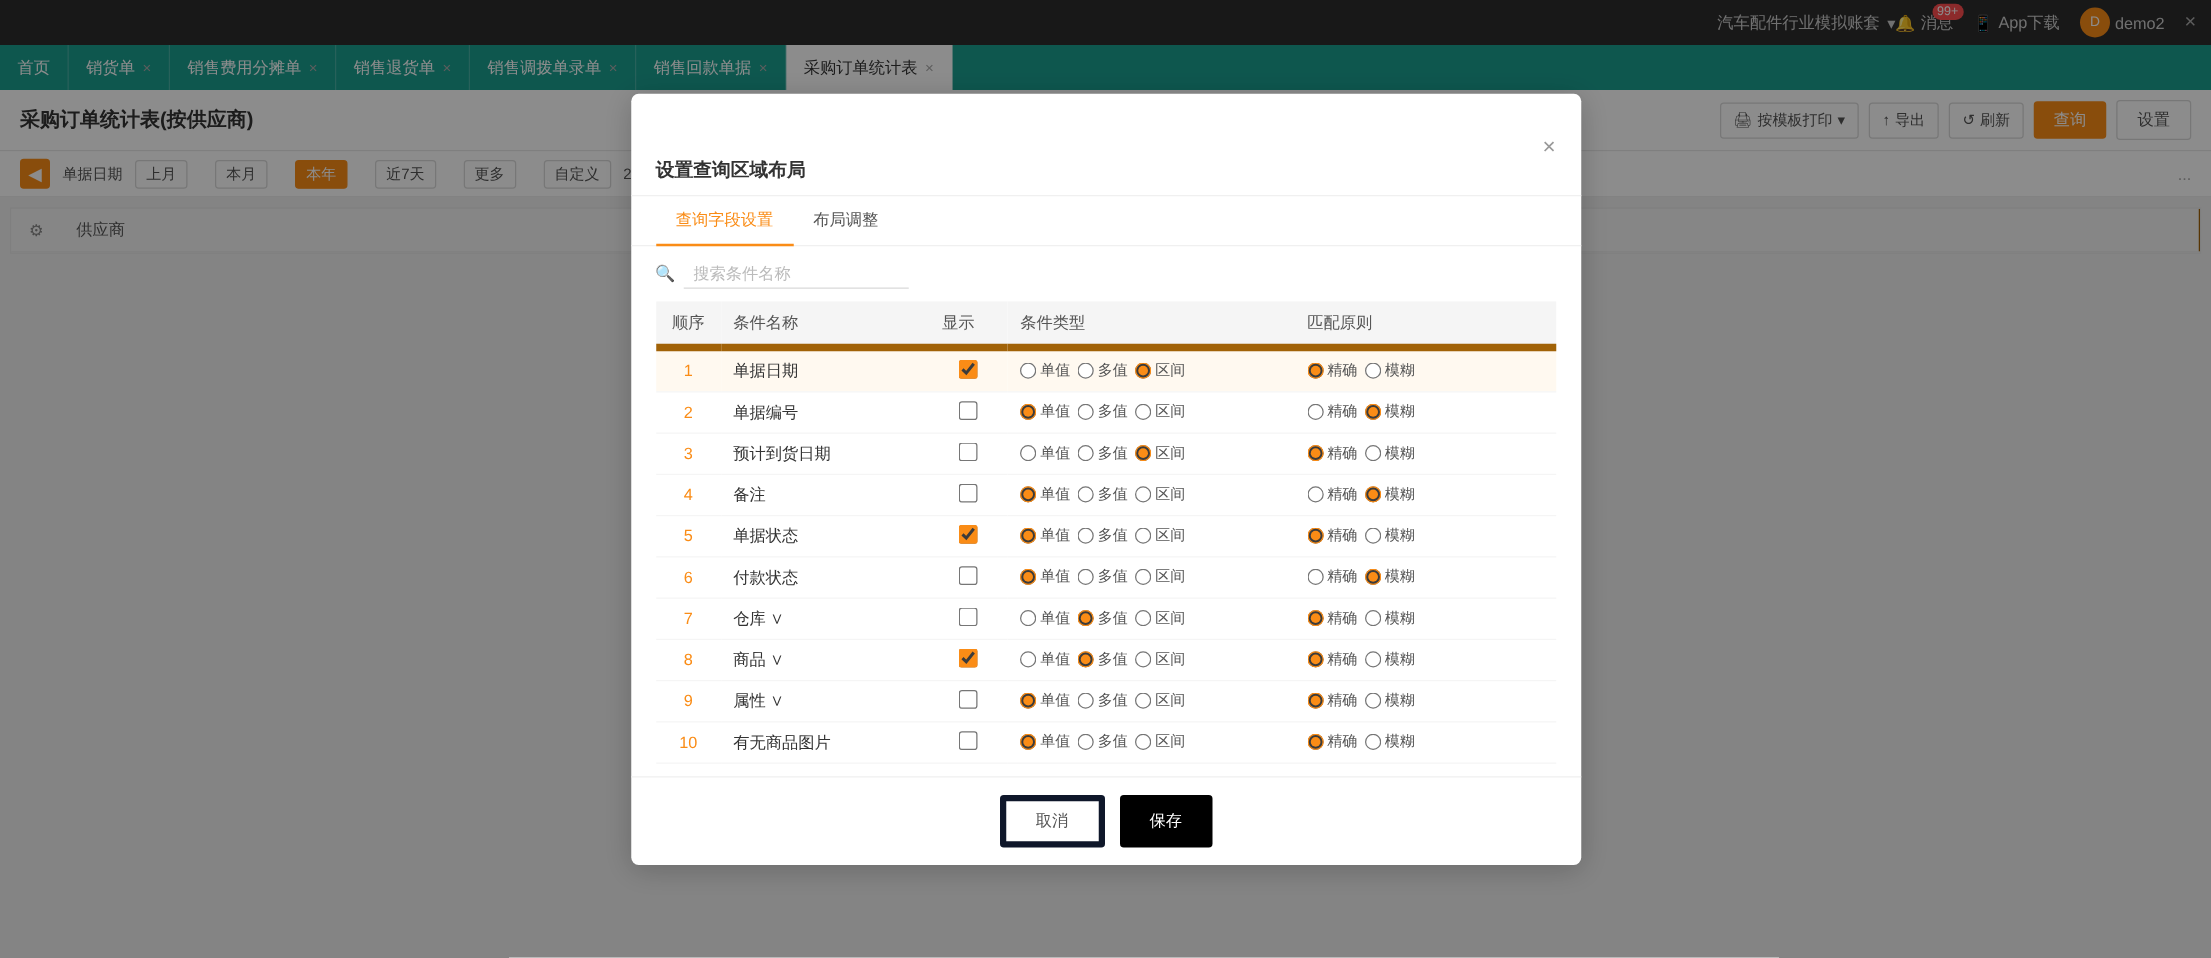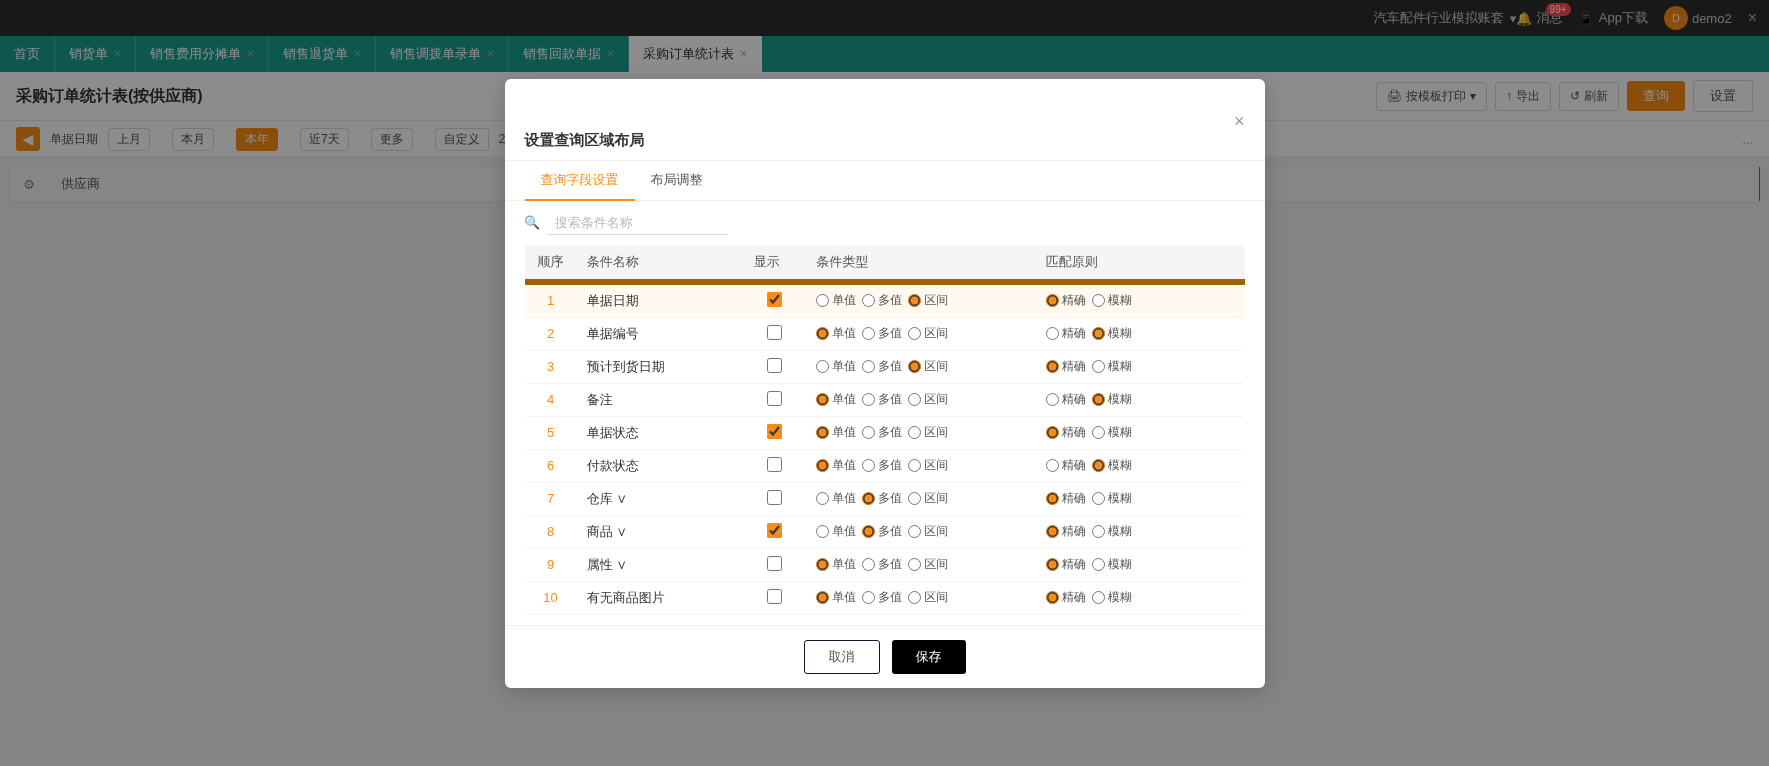--- a/index.html
+++ b/index.html
@@ -167,21 +167,21 @@
     .radio-group { display: flex; align-items: center; gap: 6px; flex-wrap: nowrap; }
     .radio-group label { display: flex; align-items: center; gap: 3px; cursor: pointer; font-size: 12px; color: #555; white-space: nowrap; }
     .radio-group input[type="radio"] { accent-color: #fa8c16; cursor: pointer; }
 
     
     .modal-footer {
       display: flex; justify-content: center; gap: 12px;
       padding: 14px 20px; border-top: 1px solid #f0f0f0;
     }
     .btn-cancel {
-      padding: 7px 24px; border: 1px solid #0f172a; background: #fff;
+      padding: 7px 24px; border: 5px solid #0f172a; background: #fff;
       border-radius: 3px; cursor: pointer; font-size: 13px; color: #555;
     }
     .btn-save {
       padding: 7px 24px; border: none; background: #000000;
       border-radius: 3px; cursor: pointer; font-size: 13px; color: #fff;
     }
 
     
     .modal-table-wrap::-webkit-scrollbar { width: 6px; }
     .modal-table-wrap::-webkit-scrollbar-track { background: #f5f5f5; }

